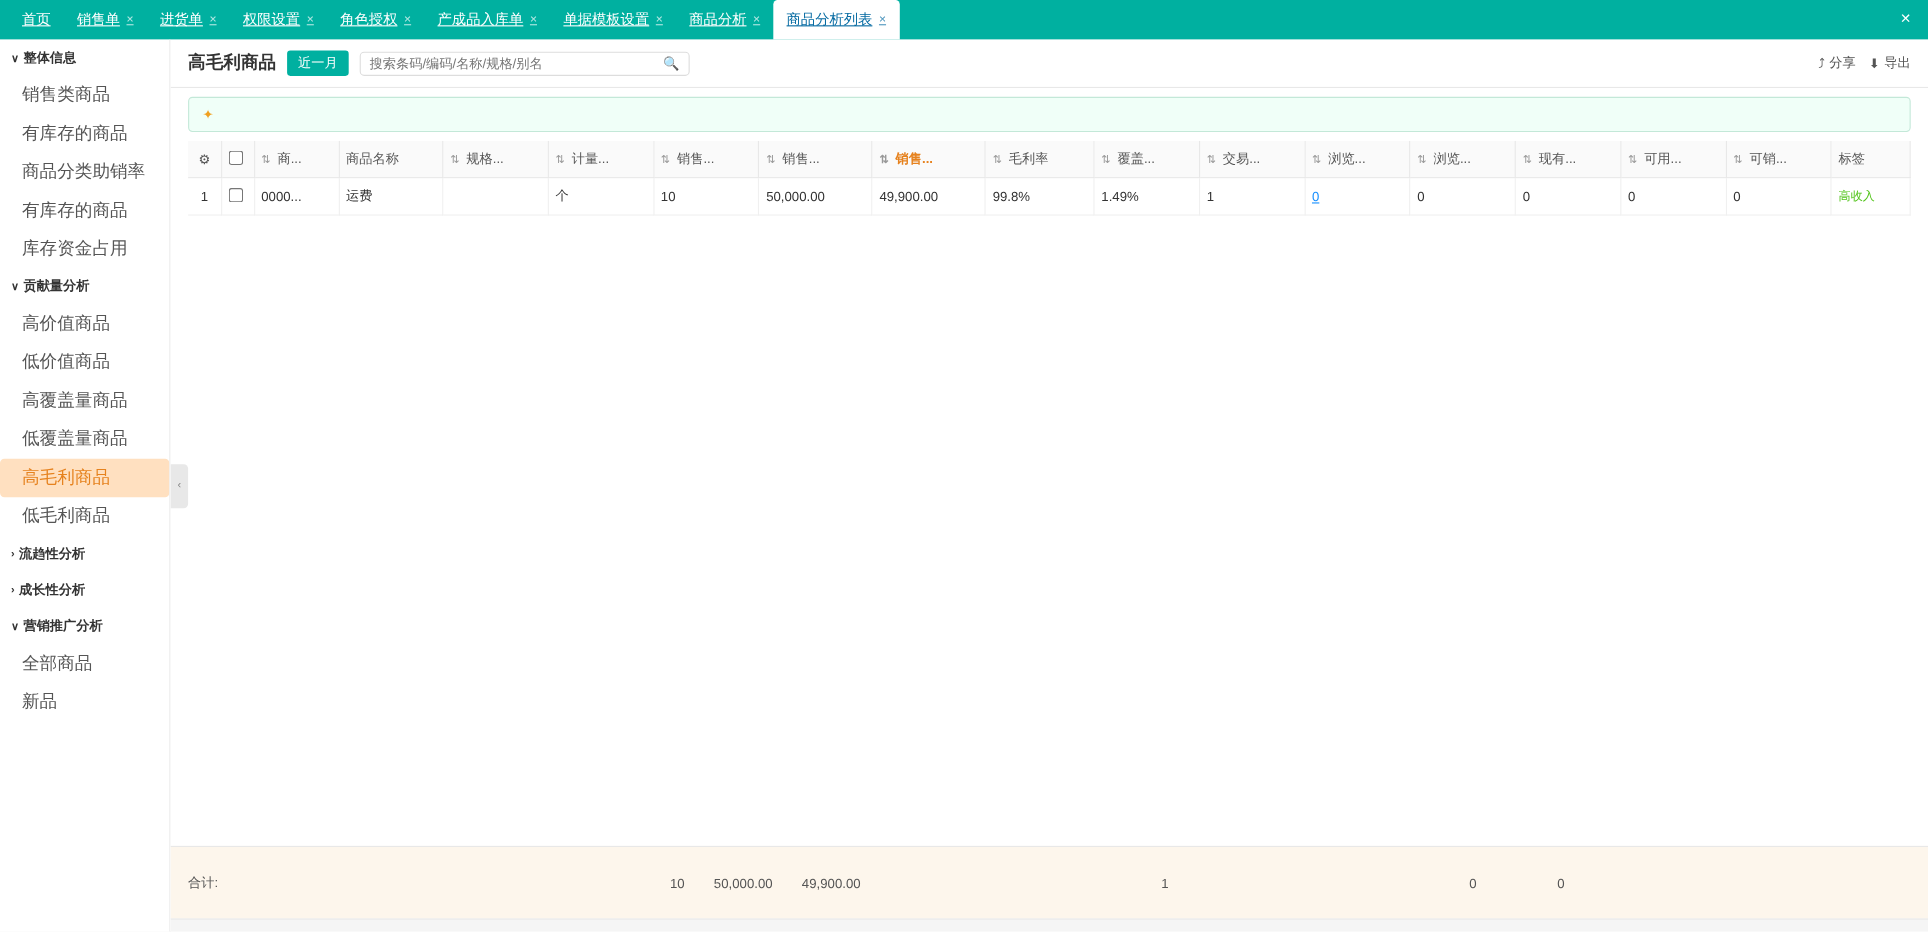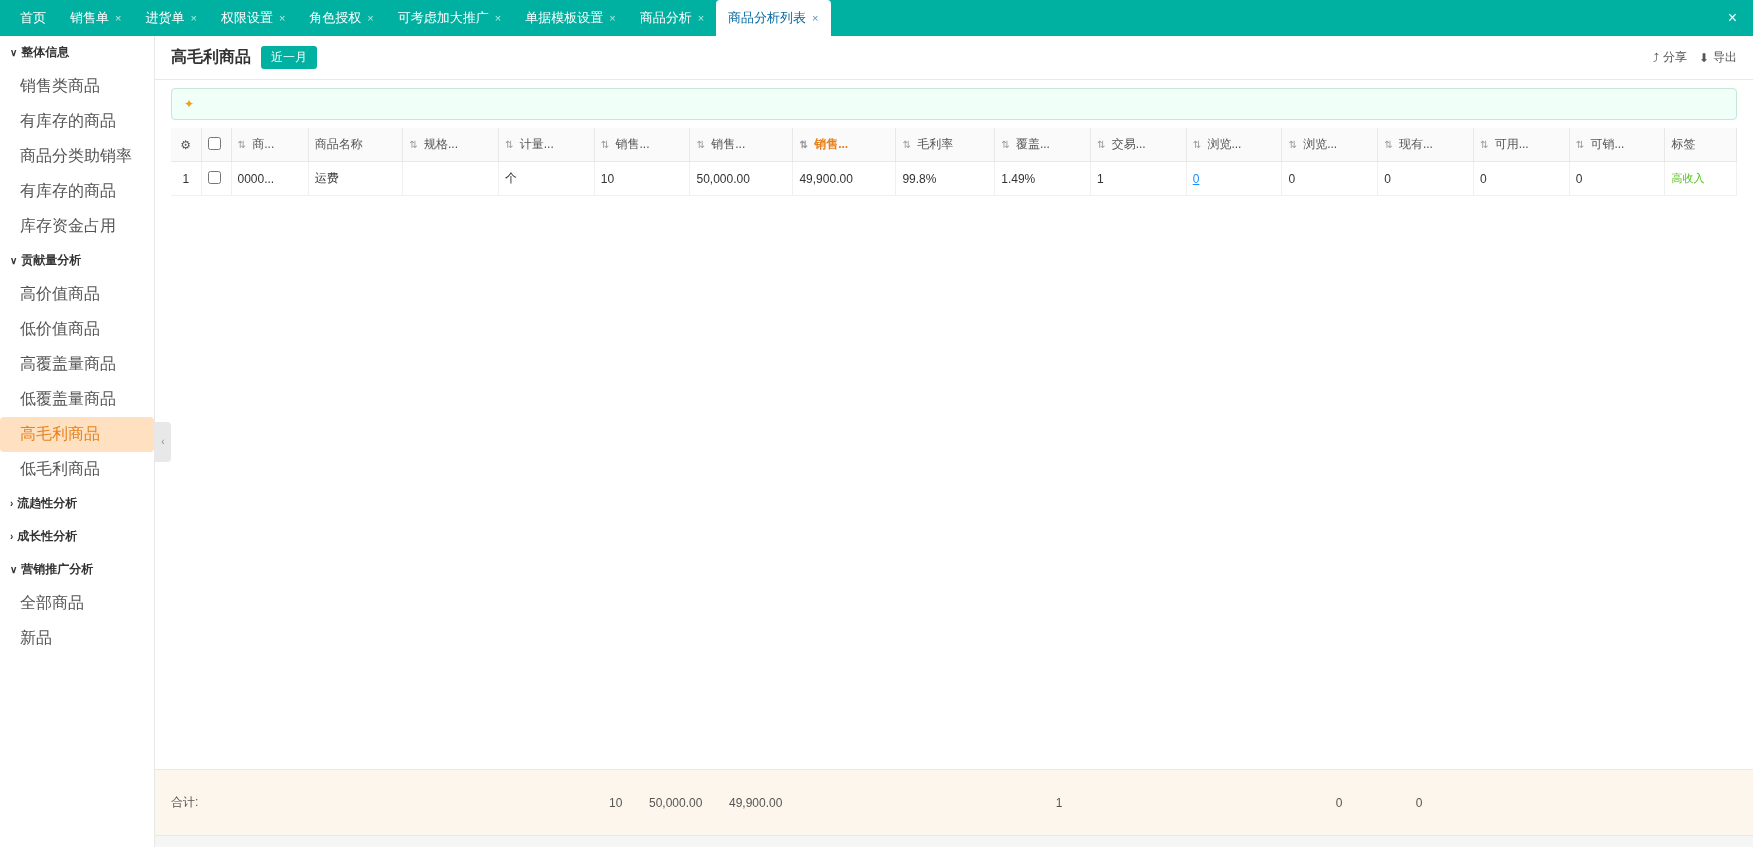--- a/index.html
+++ b/index.html
@@ -16,20 +16,21 @@
     }
     .top-nav .nav-item {
       padding: 0 12px;
       height: 36px;
       display: flex;
       align-items: center;
       cursor: pointer;
       font-size: 13px;
       white-space: nowrap;
       color: white;
+      text-decoration: underline;
     }
     .top-nav .nav-item.active {
       background: white;
       color: #0369a1;
       border-radius: 4px 4px 0 0;
     }
     .top-nav .nav-item .close-btn {
       margin-left: 6px;
       font-size: 11px;
       opacity: 0.7;
@@ -267,21 +268,21 @@
     </div>
     <div class="nav-item">
       <span>权限设置</span>
       <span class="close-btn">×</span>
     </div>
     <div class="nav-item">
       <span>角色授权</span>
       <span class="close-btn">×</span>
     </div>
     <div class="nav-item">
-      <span>可考虑加大推广</span>
+      <span>产成品入库单</span>
       <span class="close-btn">×</span>
     </div>
     <div class="nav-item">
       <span>单据模板设置</span>
       <span class="close-btn">×</span>
     </div>
     <div class="nav-item">
       <span>商品分析</span>
       <span class="close-btn">×</span>
     </div>
@@ -363,20 +364,24 @@
 
     <div class="content-area">
 
       <div class="collapse-btn">
         <span style="font-size:10px; color:#888;">‹</span>
       </div>
 
       <div class="content-header">
         <h2 class="content-title">高毛利商品</h2>
         <button class="period-btn">近一月</button>
+        <div class="search-box">
+          <input type="text" placeholder="搜索条码/编码/名称/规格/别名" style="">
+          <span class="search-icon">🔍</span>
+        </div>
         <div class="header-actions">
           <div class="action-btn">
             <span>⤴</span>
             <span>分享</span>
           </div>
           <div class="action-btn">
             <span>⬇</span>
             <span>导出</span>
           </div>
         </div>

